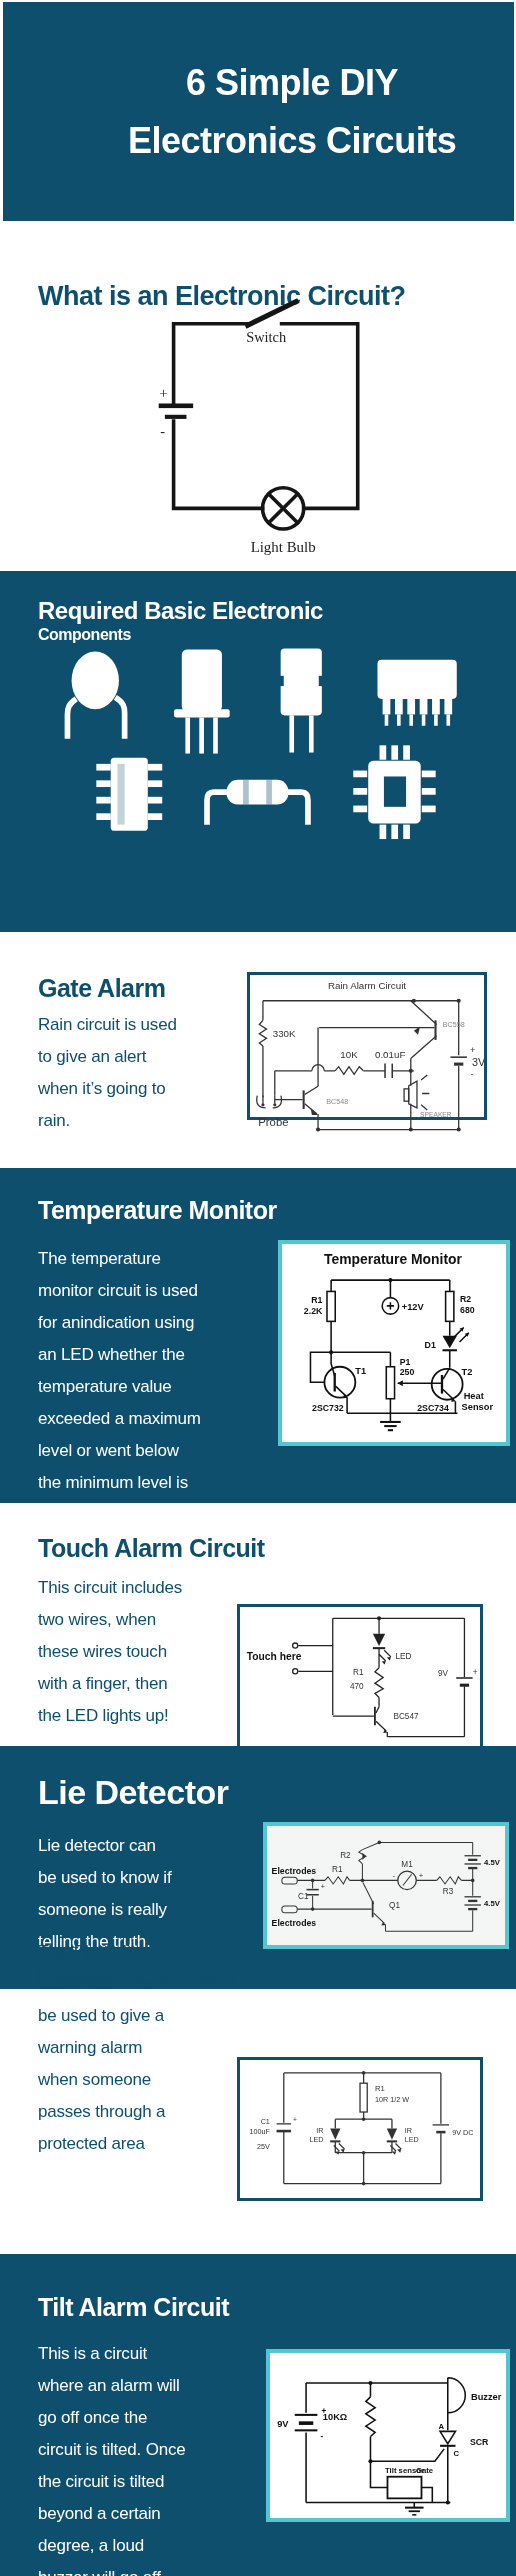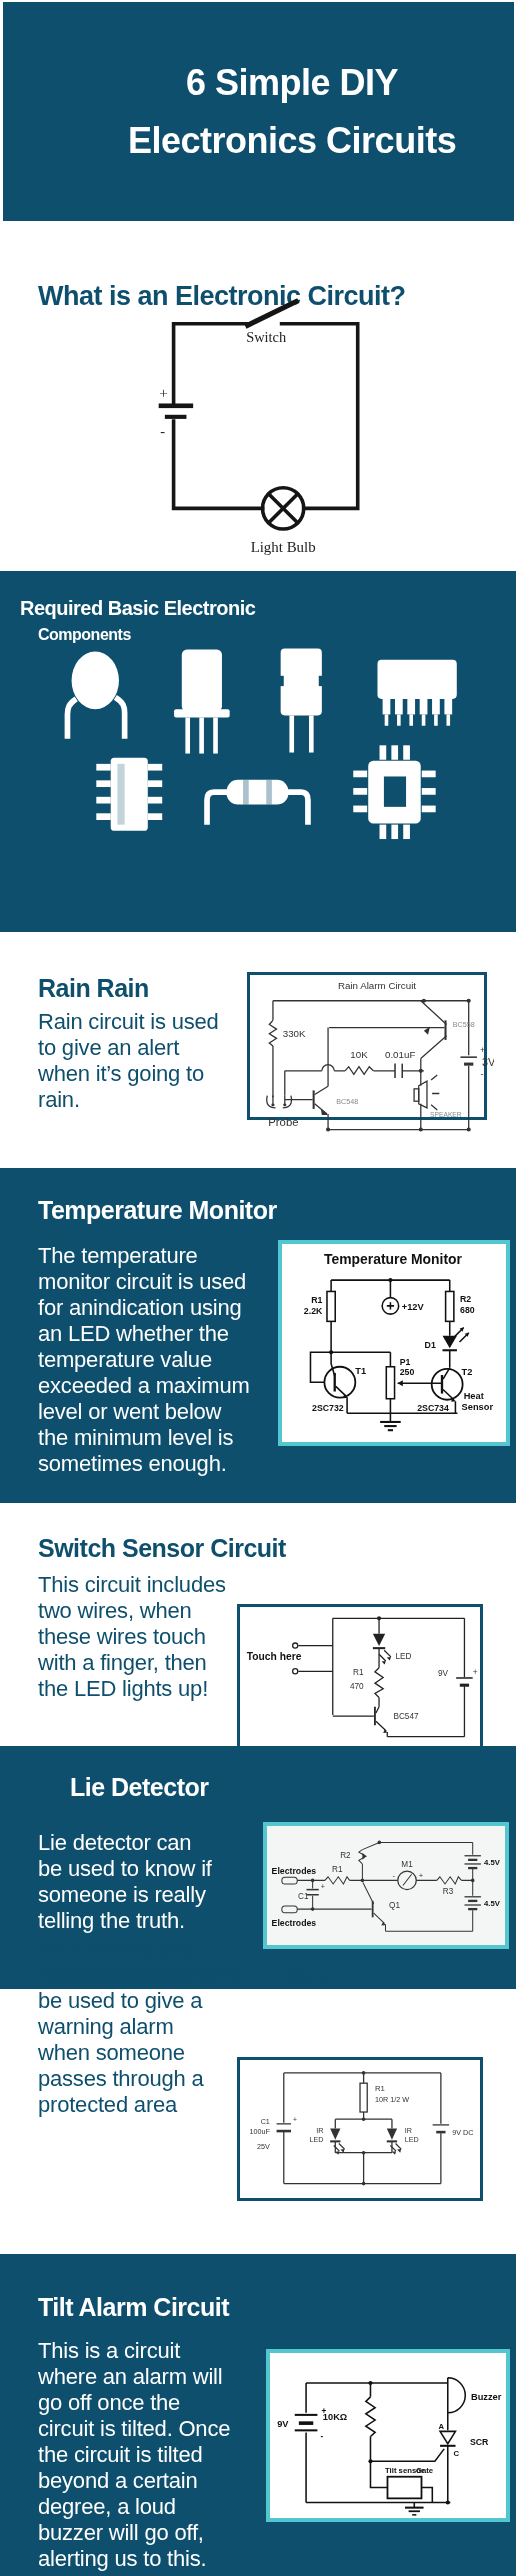--- a/index.html
+++ b/index.html
@@ -3,21 +3,21 @@
 <meta charset="utf-8">
 <style>
   html,body{margin:0;padding:0;background:#9aa0a6;}
   .page{position:relative;width:516px;height:2746px;margin:0 auto;background:#ffffff;
         overflow:hidden;font-family:"Liberation Sans",sans-serif;}
   .abs{position:absolute;}
   .teal{background:#0e4f6d;}
   .sec-title{font-weight:bold;letter-spacing:-0.5px;white-space:nowrap;}
   .t-dark{color:#0e4f6d;}
   .t-light{color:#ffffff;}
-  .body-txt{font-size:22px;line-height:26px;letter-spacing:-0.2px;white-space:pre-line;font-weight:500;}
+  .body-txt{font-size:17px;line-height:32px;letter-spacing:-0.2px;white-space:pre-line;font-weight:500;}
   .hdr-line{width:100%;text-align:center;color:#fff;font-weight:bold;font-size:36px;line-height:58px;letter-spacing:-0.5px;margin-left:34px;}
   .cbox{position:absolute;background:#ffffff;border:3.1px solid #0e4f6d;box-sizing:border-box;}
   .cbox.cyan{border:4.1px solid #54c6cf;}
   svg text{font-family:"Liberation Sans",sans-serif;fill:#333;}
   text.ser{font-family:"Liberation Serif",serif;fill:#222;}
   text.b{font-weight:bold;fill:#111;}
   text.gry{fill:#8a8a8a;}
 </style>
 </head>
 <body>
@@ -45,21 +45,21 @@
       <rect x="13" y="228" width="67" height="9"></rect>
       <rect x="25" y="250" width="42" height="8"></rect>
     </g>
     <text class="ser" x="14" y="218" font-size="30">+</text>
     <text class="ser" x="16" y="292" font-size="28">-</text>
     <text class="ser" x="222" y="108" font-size="28" text-anchor="middle">Switch</text>
     <text class="ser" x="255" y="517" font-size="29" text-anchor="middle">Light Bulb</text>
   </svg>
 
   <div class="abs teal" style="left:0;top:571px;width:516px;height:361px;"></div>
-  <div class="abs sec-title t-light" style="left:20px;top:597px;font-size:20px;">Required Basic Electronic</div>
+  <div class="abs sec-title t-light" style="left:38px;top:597px;font-size:24px;">Required Basic Electronic</div>
   <div class="abs sec-title t-light" style="left:38px;top:626px;font-size:16px;">Components</div>
 
   <svg class="abs" style="left:0;top:571px;" width="516" height="361" viewBox="0 0 1002 700">
     <g fill="#ffffff">
       <ellipse cx="185" cy="212" rx="46" ry="56"></ellipse>
       <path d="M148,248 C133,258 131,266 131,278 V325" stroke="#ffffff" stroke-width="11" fill="none"></path>
       <path d="M224,245 C240,255 242,263 242,275 V325" stroke="#ffffff" stroke-width="11" fill="none"></path>
     </g>
     <g fill="#ffffff">
       <rect x="353" y="152" width="78" height="120" rx="10"></rect>
@@ -120,27 +120,27 @@
       <rect x="686" y="387" width="27" height="13"></rect>
         <rect x="686" y="421" width="27" height="13"></rect>
         <rect x="686" y="455" width="27" height="13"></rect>
       <rect x="819" y="387" width="27" height="13"></rect>
         <rect x="819" y="421" width="27" height="13"></rect>
         <rect x="819" y="455" width="27" height="13"></rect>
       <rect x="741" y="394" width="52" height="68" fill="#0e4f6d" stroke="#ffffff" stroke-width="9"></rect>
     </g>
   </svg>
 
-  <div class="abs sec-title t-dark" style="left:38px;top:974px;font-size:25px;">Rain Rain</div>
+  <div class="abs sec-title t-dark" style="left:38px;top:974px;font-size:25px;">Gate Alarm</div>
   <div class="abs body-txt t-dark" style="left:38px;top:1009px;width:216px;">Rain circuit is used
 to give an alert
 when it’s going to
 rain.</div>
 
-  <div class="cbox" style="left:247px;top:972px;width:240px;height:148px;padding-left:10px;">
+  <div class="cbox" style="left:247px;top:972px;width:240px;height:148px;">
     <svg width="234" height="170" viewBox="0 0 454 330">
       <g stroke="#333" stroke-width="2.5" fill="none">
         <path d="M25,50 H405 M25,50 V88 M25,138 V238 M48,186 H120 M144,186 H165 M220,186 H262 M276,186 H318 M48,186 V234 M120,186 A12,12 0 0 1 144,186"></path>
         <polyline points="25,88 18,96 32,105 18,114 32,123 18,132 25,138"></polyline>
         <path d="M14,234 C10,252 18,258 30,258 M60,234 C64,252 56,258 44,258 M25,234 V250 M48,234 V250"></path>
         <polyline points="165,186 172,178 182,193 192,178 202,193 212,178 220,186"></polyline>
         <line x1="262" y1="172" x2="262" y2="200" stroke-width="3"></line>
         <line x1="276" y1="172" x2="276" y2="200" stroke-width="3"></line>
         <path d="M48,242 H102 M134,102 H358 M132,216 V102 M106,232 L132,216 M106,250 L130,270 M132,270 V300 M132,300 H405"></path>
         <line x1="104" y1="224" x2="104" y2="260" stroke-width="4"></line>
@@ -236,21 +236,21 @@
       <text class="b" x="58" y="324" font-size="17">2SC732</text>
       <text class="b" x="228" y="234" font-size="17">P1</text>
       <text class="b" x="228" y="254" font-size="17">250</text>
       <text class="b" x="348" y="254" font-size="18">T2</text>
       <text class="b" x="262" y="324" font-size="17">2SC734</text>
       <text class="b" x="352" y="300" font-size="18">Heat</text>
       <text class="b" x="348" y="321" font-size="18">Sensor</text>
     </svg>
   </div>
 
-  <div class="abs sec-title t-dark" style="left:38px;top:1534px;font-size:25px;">Switch Sensor Circuit</div>
+  <div class="abs sec-title t-dark" style="left:38px;top:1534px;font-size:25px;">Touch Alarm Circuit</div>
   <div class="abs body-txt t-dark" style="left:38px;top:1572px;width:216px;">This circuit includes
 two wires, when
 these wires touch
 with a finger, then
 the LED lights up!</div>
 
   <div class="cbox" style="left:237px;top:1568px;width:246px;height:150px;border-width:3.6px;margin-top:36px;">
     <svg width="239" height="143" viewBox="0 0 464 278">
       <g stroke="#222" stroke-width="2.5" fill="none">
         <path d="M180,22 H436 M180,22 V210 M113,75 H180 M113,125 H180"></path>
@@ -276,21 +276,21 @@
       <text x="302" y="101" font-size="16">LED</text>
       <text x="240" y="132" font-size="16" text-anchor="end">R1</text>
       <text x="240" y="160" font-size="16" text-anchor="end">470</text>
       <text x="404" y="134" font-size="16" text-anchor="end">9V</text>
       <text x="452" y="132" font-size="16">+</text>
       <text x="298" y="218" font-size="16">BC547</text>
     </svg>
   </div>
 
   <div class="abs teal" style="left:0;top:1746px;width:516px;height:243px;"></div>
-  <div class="abs sec-title t-light" style="left:38px;top:1773px;font-size:25px;margin-left:32px;">Lie Detector</div>
+  <div class="abs sec-title t-light" style="left:38px;top:1773px;font-size:34px;">Lie Detector</div>
   <div class="abs body-txt t-light" style="left:38px;top:1830px;width:216px;">Lie detector can
 be used to know if
 someone is really
 telling the truth.</div>
 
   <div class="cbox cyan" style="left:263px;top:1822px;width:246px;height:127px;background:#f4f6f5;">
     <svg width="238" height="118" viewBox="0 0 462 230">
       <g stroke="#333" stroke-width="2" fill="none">
         <rect x="28" y="100" width="30" height="13" rx="6"></rect>
         <rect x="28" y="156" width="30" height="13" rx="6"></rect>

